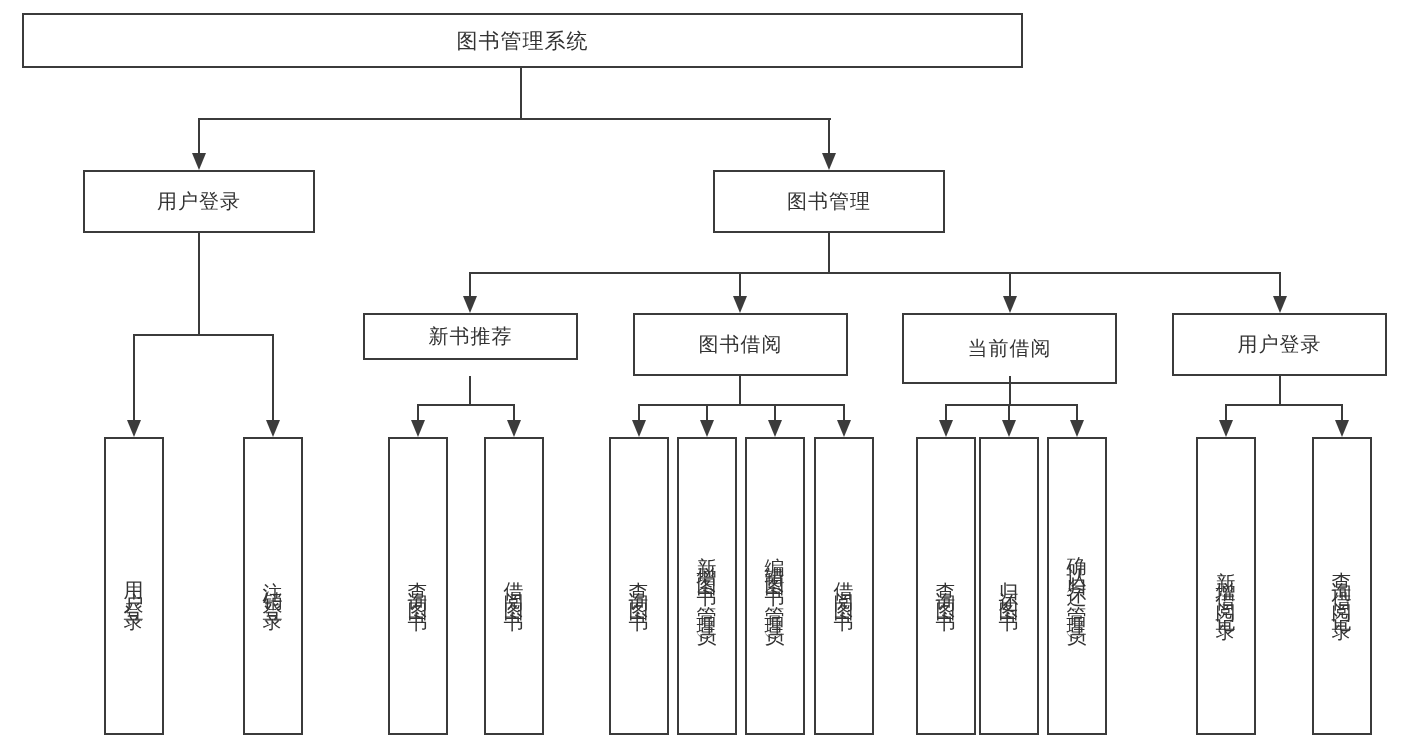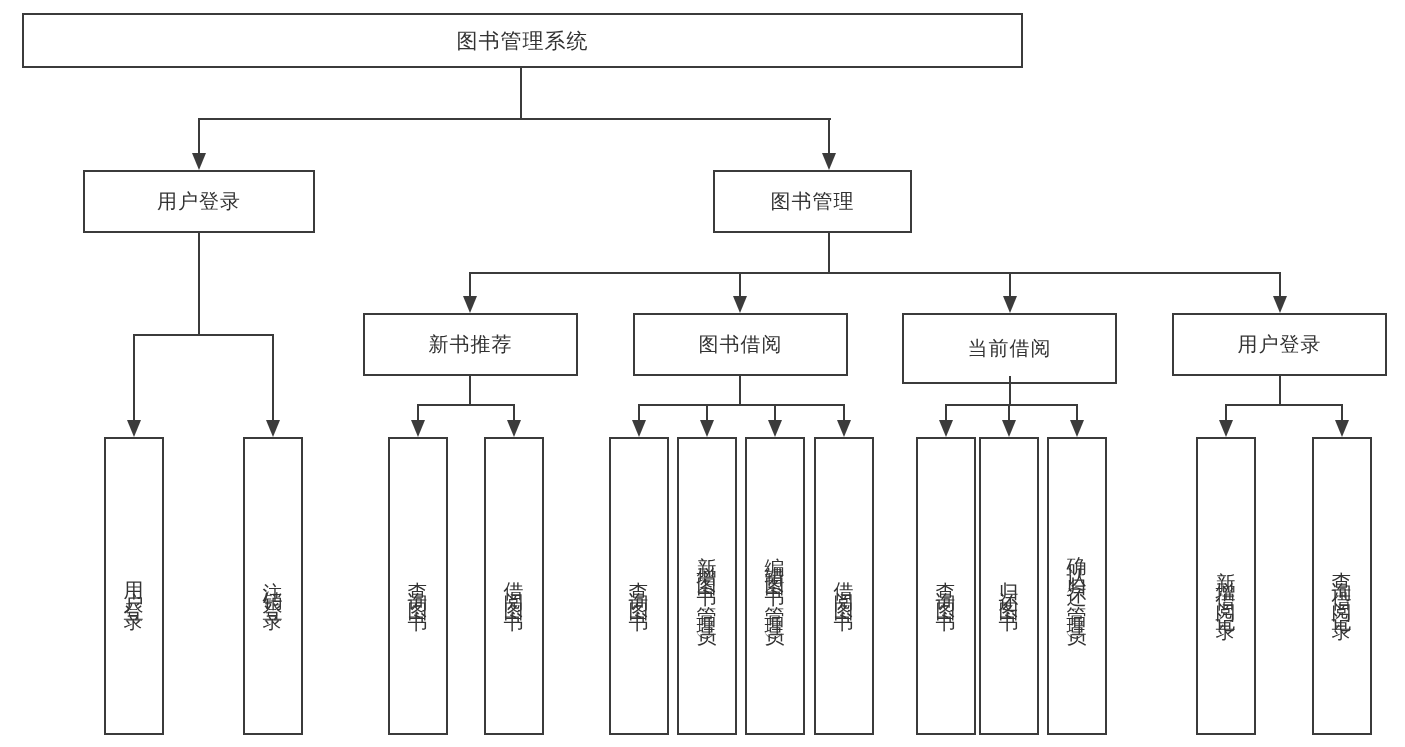--- a/index.html
+++ b/index.html
@@ -38,23 +38,23 @@
 </style>
 </head>
 <body>
 
 <div class="stage">
 
   <div class="box root-box" style="left:22px;top:13px;width:1001px;height:55px;">图书管理系统</div>
 
   <div class="box" style="left:83px;top:170px;width:232px;height:63px;">用户登录</div>
 
-  <div class="box" style="left:713px;top:170px;width:199px;height:63px;">图书管理</div>
+  <div class="box" style="left:713px;top:170px;width:232px;height:63px;">图书管理</div>
 
-  <div class="box" style="left:363px;top:313px;width:215px;height:63px;">新书推荐</div>
+  <div class="box" style="left:363px;top:313px;width:215px;height:47px;">新书推荐</div>
 
   <div class="box" style="left:633px;top:313px;width:215px;height:63px;">图书借阅</div>
 
   <div class="box" style="left:902px;top:313px;width:215px;height:71px;">当前借阅</div>
 
   <div class="box" style="left:1172px;top:313px;width:215px;height:63px;">用户登录</div>
 
   <div class="box vbox" style="left:104px;top:437px;width:60px;height:298px;">用户登录</div>
 
   <div class="box vbox" style="left:243px;top:437px;width:60px;height:298px;">注销登录</div>

